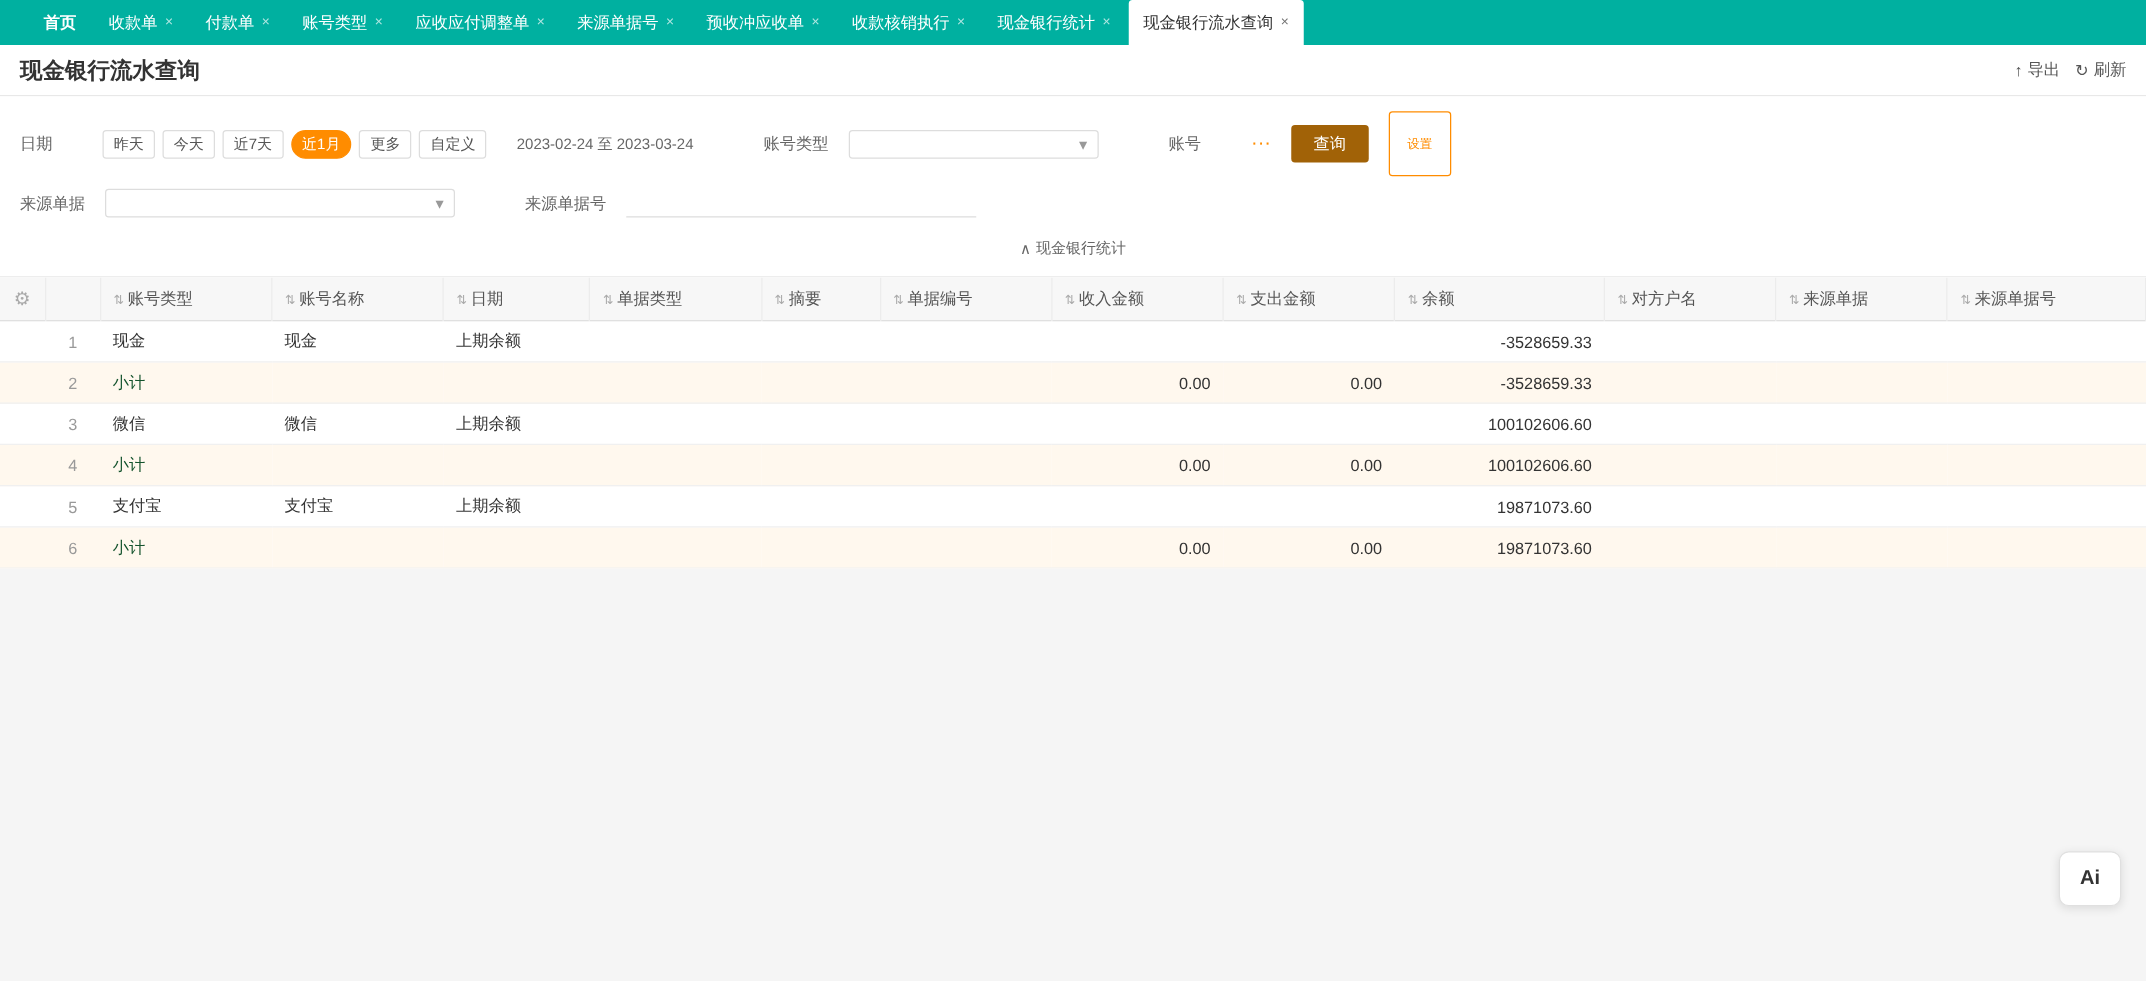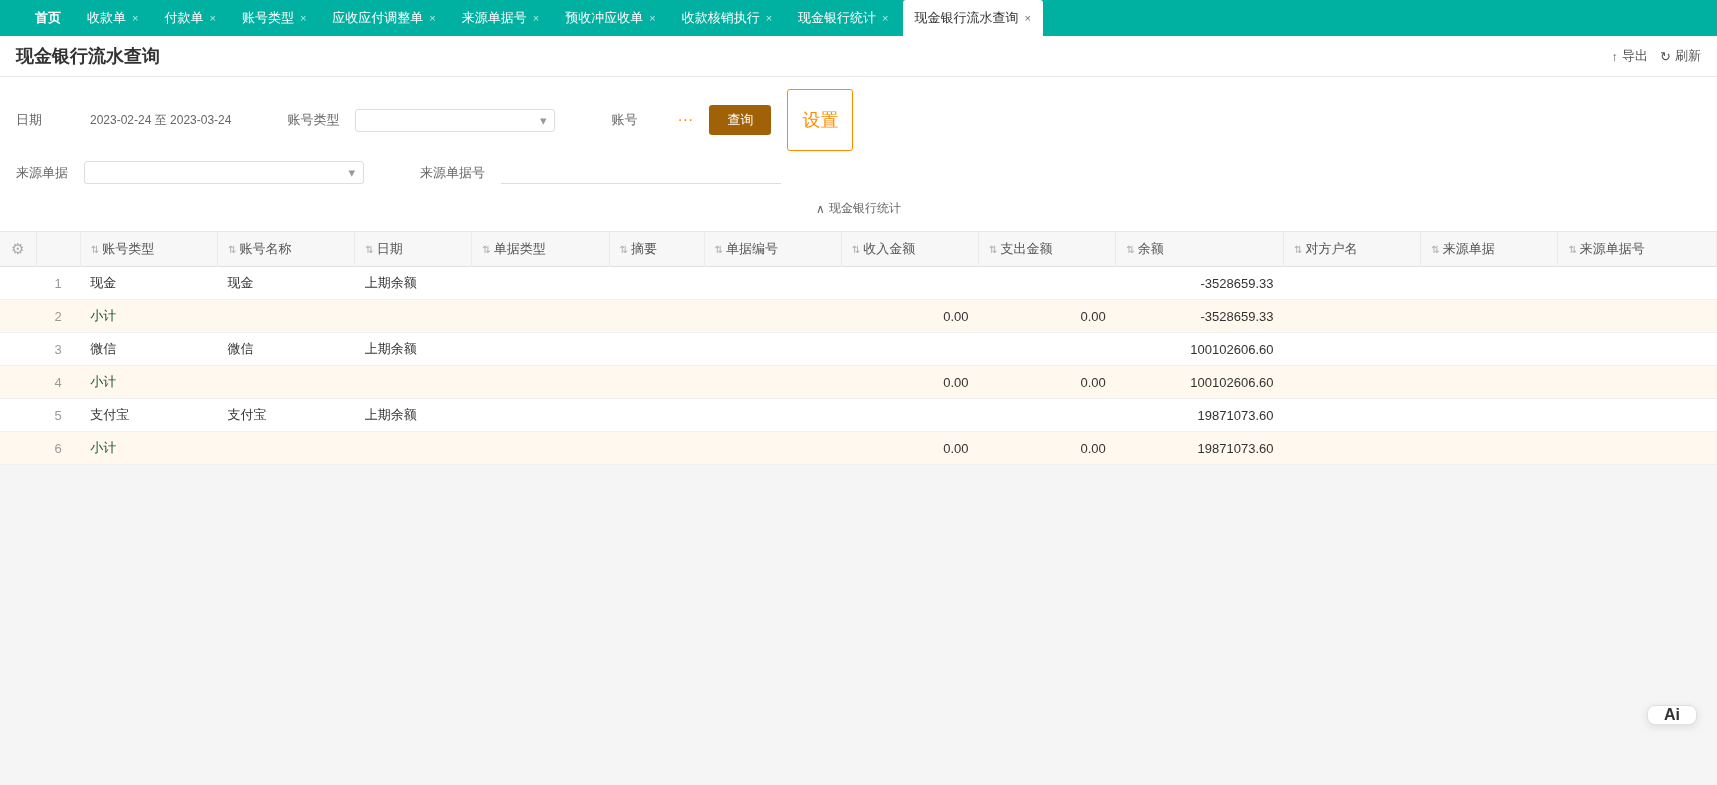--- a/index.html
+++ b/index.html
@@ -140,21 +140,21 @@
       cursor: pointer;
       font-size: 13px;
     }
     .settings-btn {
       background: #fff;
       color: #ff8c00;
       border: 1px solid #ff8c00;
       padding: 18px 14px;
       border-radius: 3px;
       cursor: pointer;
-      font-size: 18px;
+      font-size: 10px;
       font-family: Liberation Serif, serif;
     }
     .collapse-row {
       display: flex;
       justify-content: center;
       align-items: center;
       padding: 6px 0 2px;
       cursor: pointer;
       color: #666;
       font-size: 12px;
@@ -210,21 +210,21 @@
     .gear-icon { color: #aaa; cursor: pointer; font-size: 15px; }
 
     
     .ai-badge {
       position: fixed;
       right: 20px;
       bottom: 60px;
       background: #fff;
       border: 1px solid #e0e0e0;
       border-radius: 8px;
-      padding: 0 16px;
+      padding: 12px 16px;
       font-size: 16px;
       font-weight: bold;
       color: #333;
       box-shadow: 0 2px 8px rgba(0,0,0,0.1);
       cursor: pointer;
     }
   </style>
 </head>
 <body>
 
@@ -281,20 +281,28 @@
       <span>↻</span>
       <span>刷新</span>
     </div>
   </div>
 </div>
 
 <div class="filter-area">
   <div class="filter-row">
 
     <span class="filter-label">日期</span>
+    <div class="date-options">
+      <button class="date-btn">昨天</button>
+      <button class="date-btn">今天</button>
+      <button class="date-btn">近7天</button>
+      <button class="date-btn active">近1月</button>
+      <button class="date-btn">更多</button>
+      <button class="date-btn">自定义</button>
+    </div>
     <span class="date-range">2023-02-24 至 2023-03-24</span>
 
     <span class="filter-label" style="margin-left:40px;">账号类型</span>
     <div class="filter-select">
       <span style="color:#bbb;"></span>
       <span>▾</span>
     </div>
 
     <span class="filter-label" style="margin-left:40px;">账号</span>
     <span class="filter-dots">···</span>

